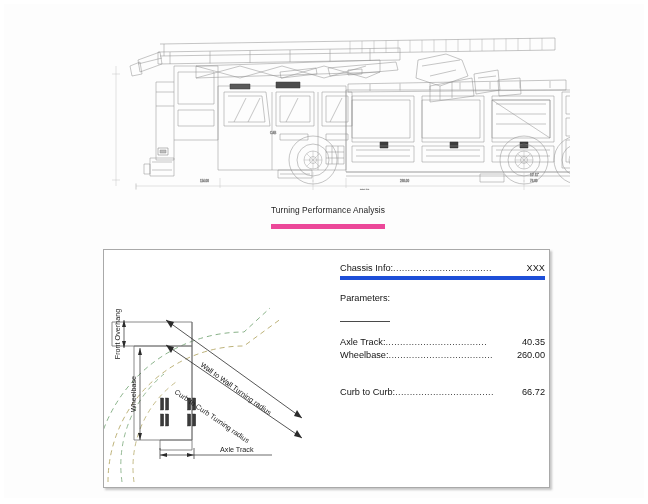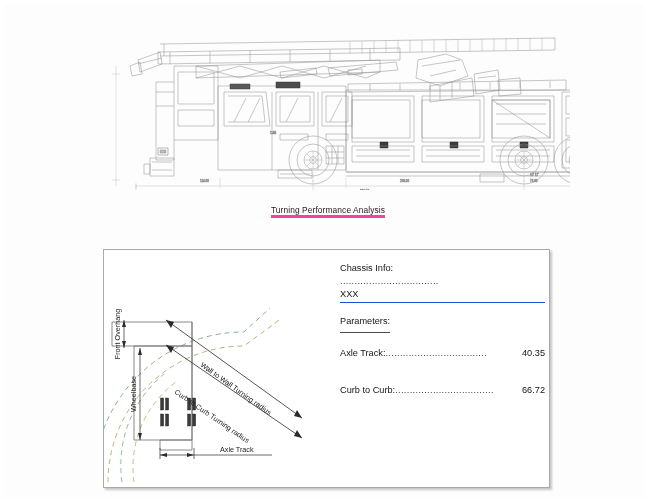--- a/index.html
+++ b/index.html
@@ -44,22 +44,22 @@
     left: 0;
     top: 201px;
     width: 648px;
     text-align: center;
     font-size: 8.4px;
     letter-spacing: 0.1px;
     color: #1d1d1d;
     font-family: "Liberation Sans", sans-serif;
   }
   #section-title span {
-    border-bottom: 3px solid #ec4899;
-    padding-bottom: 0;
+    border-bottom: 5px solid #ec4899;
+    padding-bottom: 9px;
   }
 
   
   #analysis-panel {
     position: absolute;
     left: 99px;
     top: 245px;
     width: 447px;
     height: 239px;
     background: #ffffff;
@@ -86,35 +86,34 @@
     width: 205px;
     font-size: 9.2px;
     line-height: 1.42;
     color: #141414;
   }
   .info-heading {
     font-size: 9.2px;
     margin: 0 0 1px 0;
     display: inline-block;
     border-bottom: 1px solid #4a4a4a;
-    padding-bottom: 4px;
+    padding-bottom: 16px;
     white-space: nowrap;
   }
   .info-row {
     display: flex;
     align-items: baseline;
     white-space: nowrap;
     margin: 0;
     padding: 0;
   }
   .info-row.underlined {
-    border-bottom: 1px solid #1d4ed8;
+    border-bottom: 4px solid #1d4ed8;
     padding-bottom: 0.5px;
     margin-bottom: 1px;
-    flex-direction: column;
   }
   .info-label { flex: 0 0 auto; }
   .info-dots {
     flex: 1 1 auto;
     overflow: hidden;
     white-space: nowrap;
     letter-spacing: 0.35px;
     color: #3a3a3a;
   }
   .info-value { flex: 0 0 auto; }
@@ -402,20 +401,25 @@
         <span class="info-heading">Parameters:</span>
       </div>
 
       <div class="spacer-lg"></div>
 
       <div class="info-row">
         <span class="info-label">Axle Track:</span>
         <span class="info-dots">...................................</span>
         <span class="info-value">40.35</span>
       </div>
+      <div class="info-row">
+        <span class="info-label">Wheelbase:</span>
+        <span class="info-dots">....................................</span>
+        <span class="info-value">260.00</span>
+      </div>
 
       <div class="spacer-md"></div>
 
 
       <div class="spacer-lg"></div>
 
       <div class="info-row">
         <span class="info-label">Curb to Curb:</span>
         <span class="info-dots">..................................</span>
         <span class="info-value">66.72</span>

